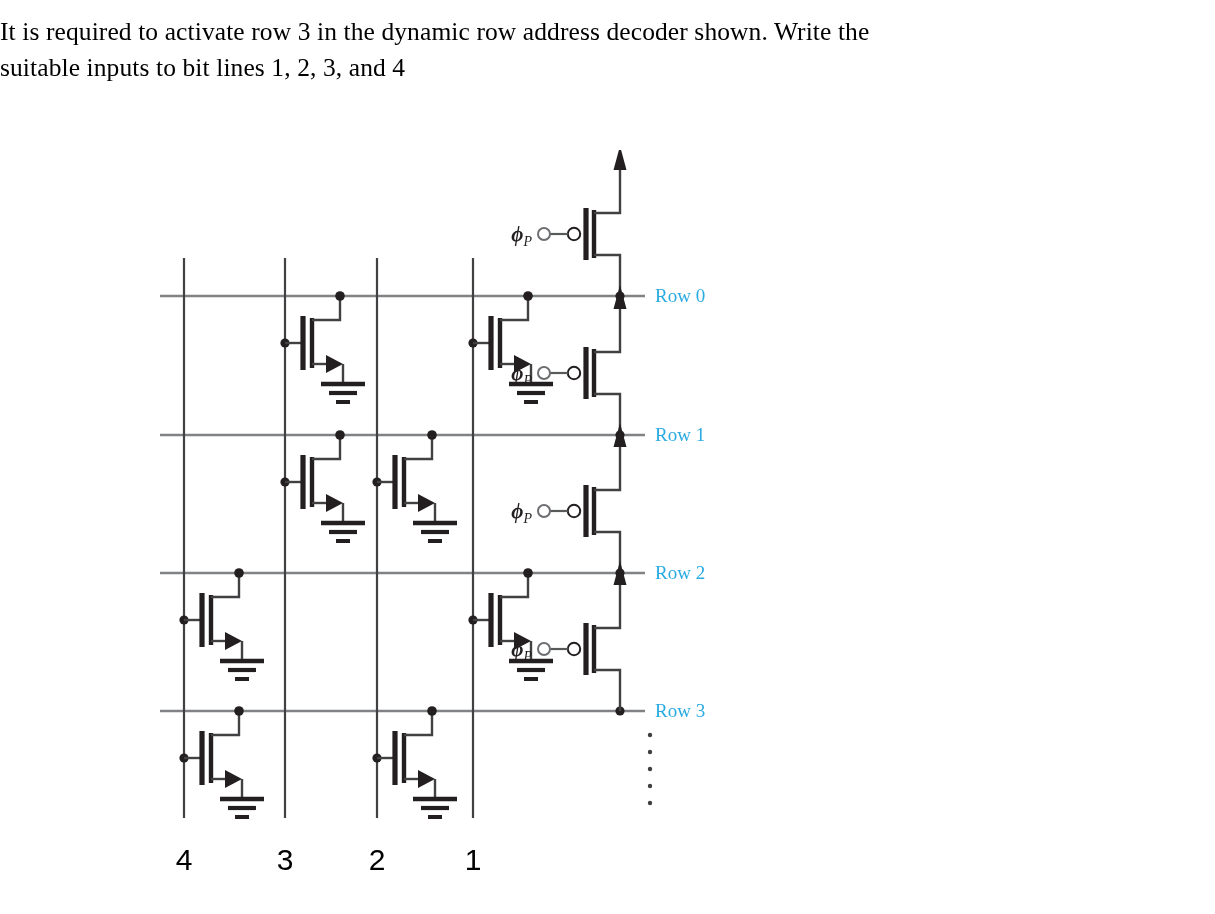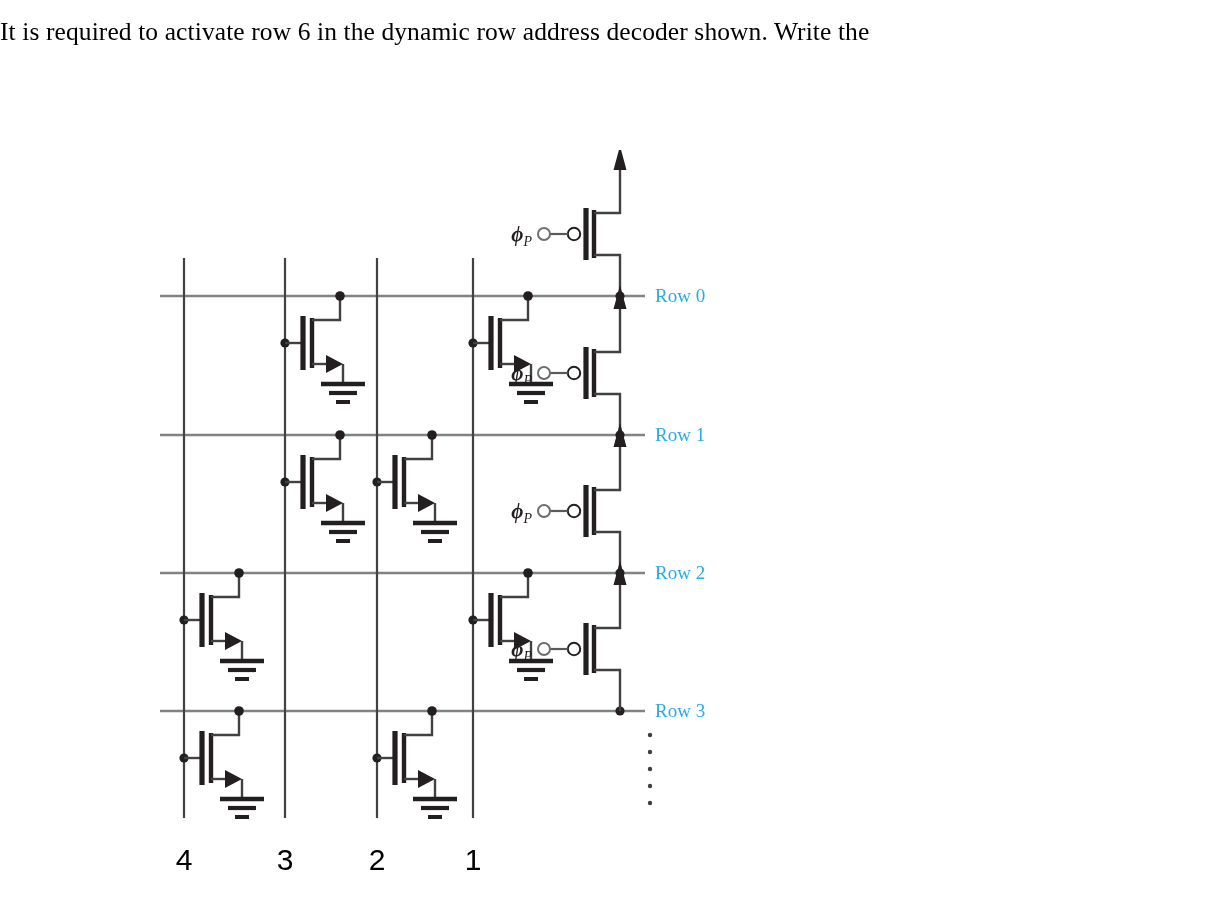--- a/index.html
+++ b/index.html
@@ -81,21 +81,22 @@
     font-family: "Liberation Sans", sans-serif;
     font-size: 30px;
     fill: #000000;
     text-anchor: middle;
   }
 </style>
 </head>
 <body>
 
 <div id="question">
-  <span class="qline">It is required to activate row 6 in the dynamic row address decoder shown. Write the</span>
+  <span class="qline">It is required to activate row 3 in the dynamic row address decoder shown. Write the</span>
+  <span class="qline">suitable inputs to bit lines 1, 2, 3, and 4</span>
 </div>
 
 <div id="figure">
   <svg id="circuit" width="1215" height="764" viewBox="0 0 1215 764">
     <g id="g-rows">
         <line x1="160" y1="146" x2="645" y2="146" class="wire-row"></line>
         <circle cx="620" cy="146" r="4.6" class="dot"></circle>
         <line x1="160" y1="285" x2="645" y2="285" class="wire-row"></line>
         <circle cx="620" cy="285" r="4.6" class="dot"></circle>
         <line x1="160" y1="423" x2="645" y2="423" class="wire-row"></line>

